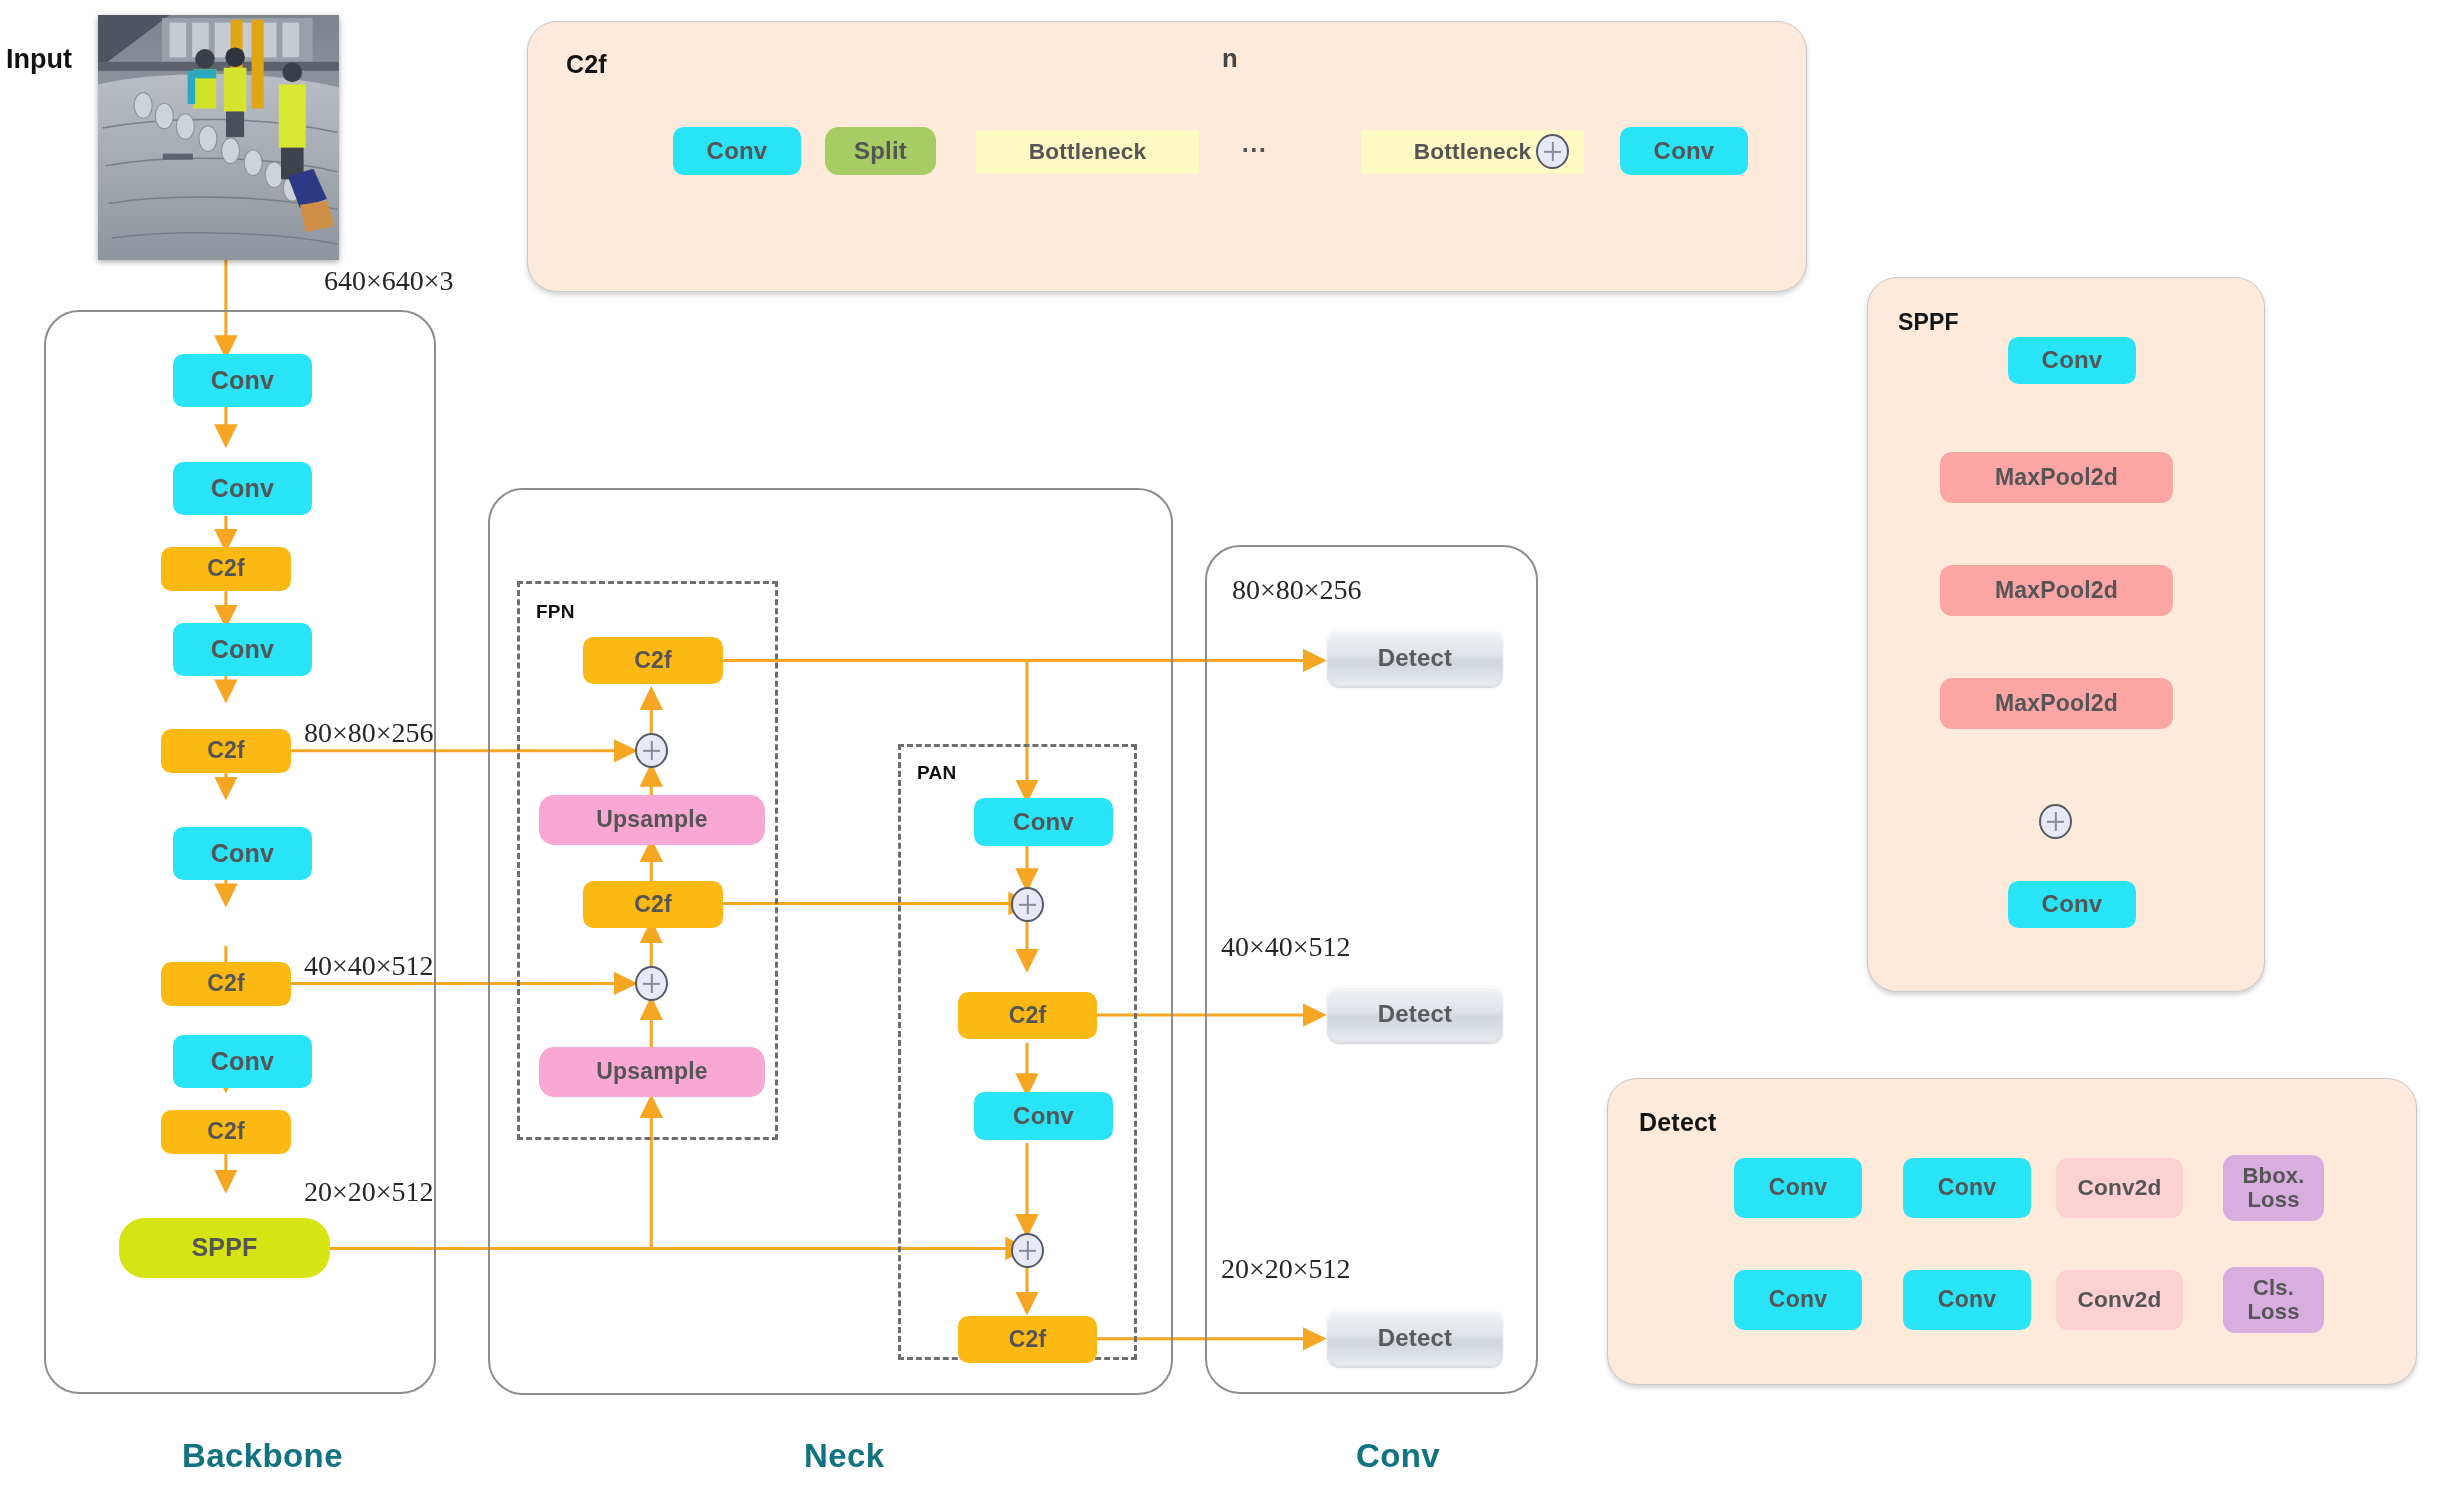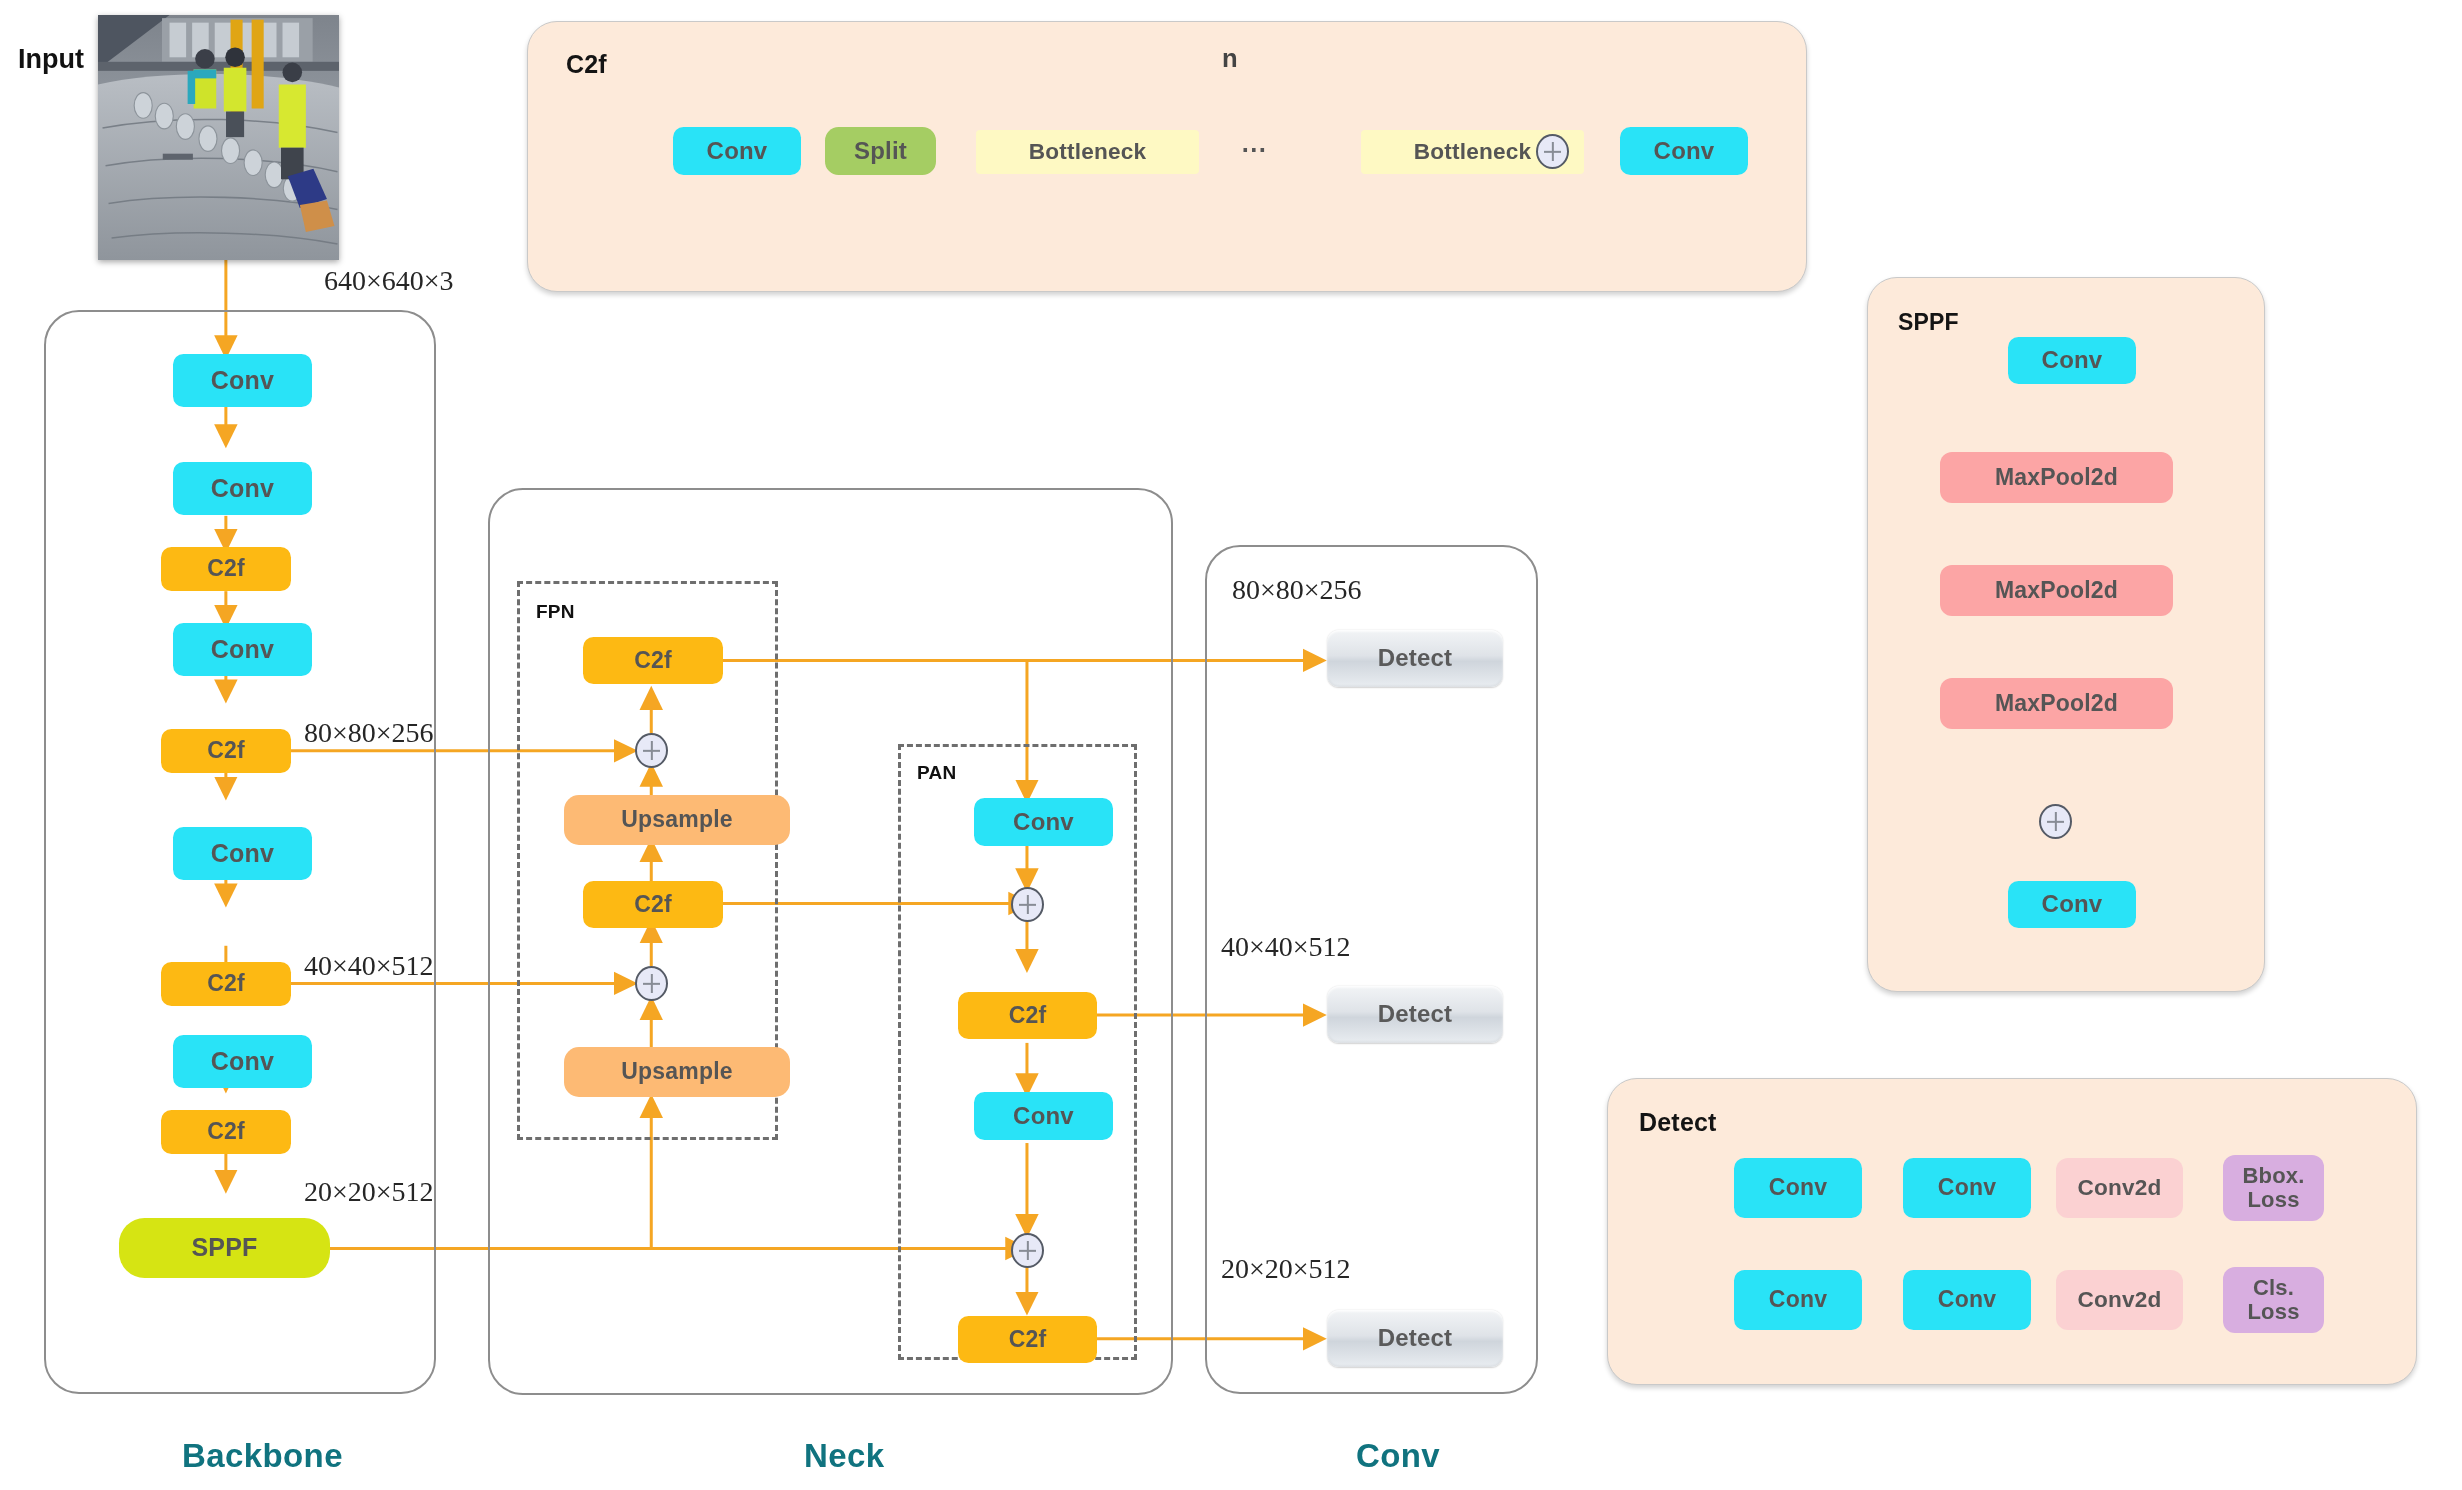--- a/index.html
+++ b/index.html
@@ -27,21 +27,21 @@
     box-sizing: border-box;
     color: #555555;
     font-weight: bold;
     line-height: 1.1;
     text-align: center;
     letter-spacing: 0.2px;
   }
   .n-conv     { background: #29e3f7; border-radius: 10.5px; margin-left: 16px; }
   .n-c2f      { background: #fdb913; border-radius: 10.5px; }
   .n-sppf     { background: #d6e413; border-radius: 25.6px; }
-  .n-upsample { background: #fdba74; border-radius: 15px; margin-left: 25px; }
+  .n-upsample { background: #f9a8d4; border-radius: 15px; }
   .n-split    { background: #a5cd63; border-radius: 13.6px; }
   .n-bneck    { background: #fef9c3; border-radius: 4px; }
   .n-conv2d   { background: #fbd1d2; border-radius: 12px; }
   .n-loss     { background: #d8aee0; border-radius: 12px; }
   .n-maxpool  { background: #fca5a5; border-radius: 12px; }
   .n-detect   {
     border-radius: 12px;
     background: linear-gradient(to bottom, #f2f4f6 0%, #dfe3e8 45%, #cfd5dc 55%, #e9edf1 100%);
     box-shadow: inset 0 1.5px 2.3px rgba(255,255,255,.95), inset 0 -1.5px 2.3px rgba(0,0,0,.06), 0 0.8px 1.5px rgba(0,0,0,.18);
     color: #5a5a5a;
@@ -262,21 +262,21 @@
     <g stroke="#f5a623" stroke-width="4" fill="none" marker-end="url(#ah)">
       <path d="M2452,1578 L2504,1578"></path>
       <path d="M2676,1578 L2728,1578"></path>
       <path d="M2898,1578 L2950,1578"></path>
       <path d="M2452,1726 L2504,1726"></path>
       <path d="M2676,1726 L2728,1726"></path>
       <path d="M2898,1726 L2950,1726"></path>
     </g>
   </svg>
 
-  <div class="input-label" style="left:18px; top:44px;">Input</div>
+  <div class="input-label" style="left:6px; top:44px;">Input</div>
   <div class="photo" style="left:98px; top:15px; width:241px; height:245px;">
     <svg width="241" height="245" viewBox="0 0 320 325">
       <defs>
         <linearGradient id="beltg" x1="0" y1="0" x2="0" y2="1">
           <stop offset="0" stop-color="#b9bec4"></stop>
             <stop offset="1" stop-color="#8f959c"></stop>
         </linearGradient>
         <linearGradient id="bgg" x1="0" y1="0" x2="0" y2="1">
           <stop offset="0" stop-color="#7e848c"></stop>
             <stop offset="1" stop-color="#aeb4bb"></stop>

